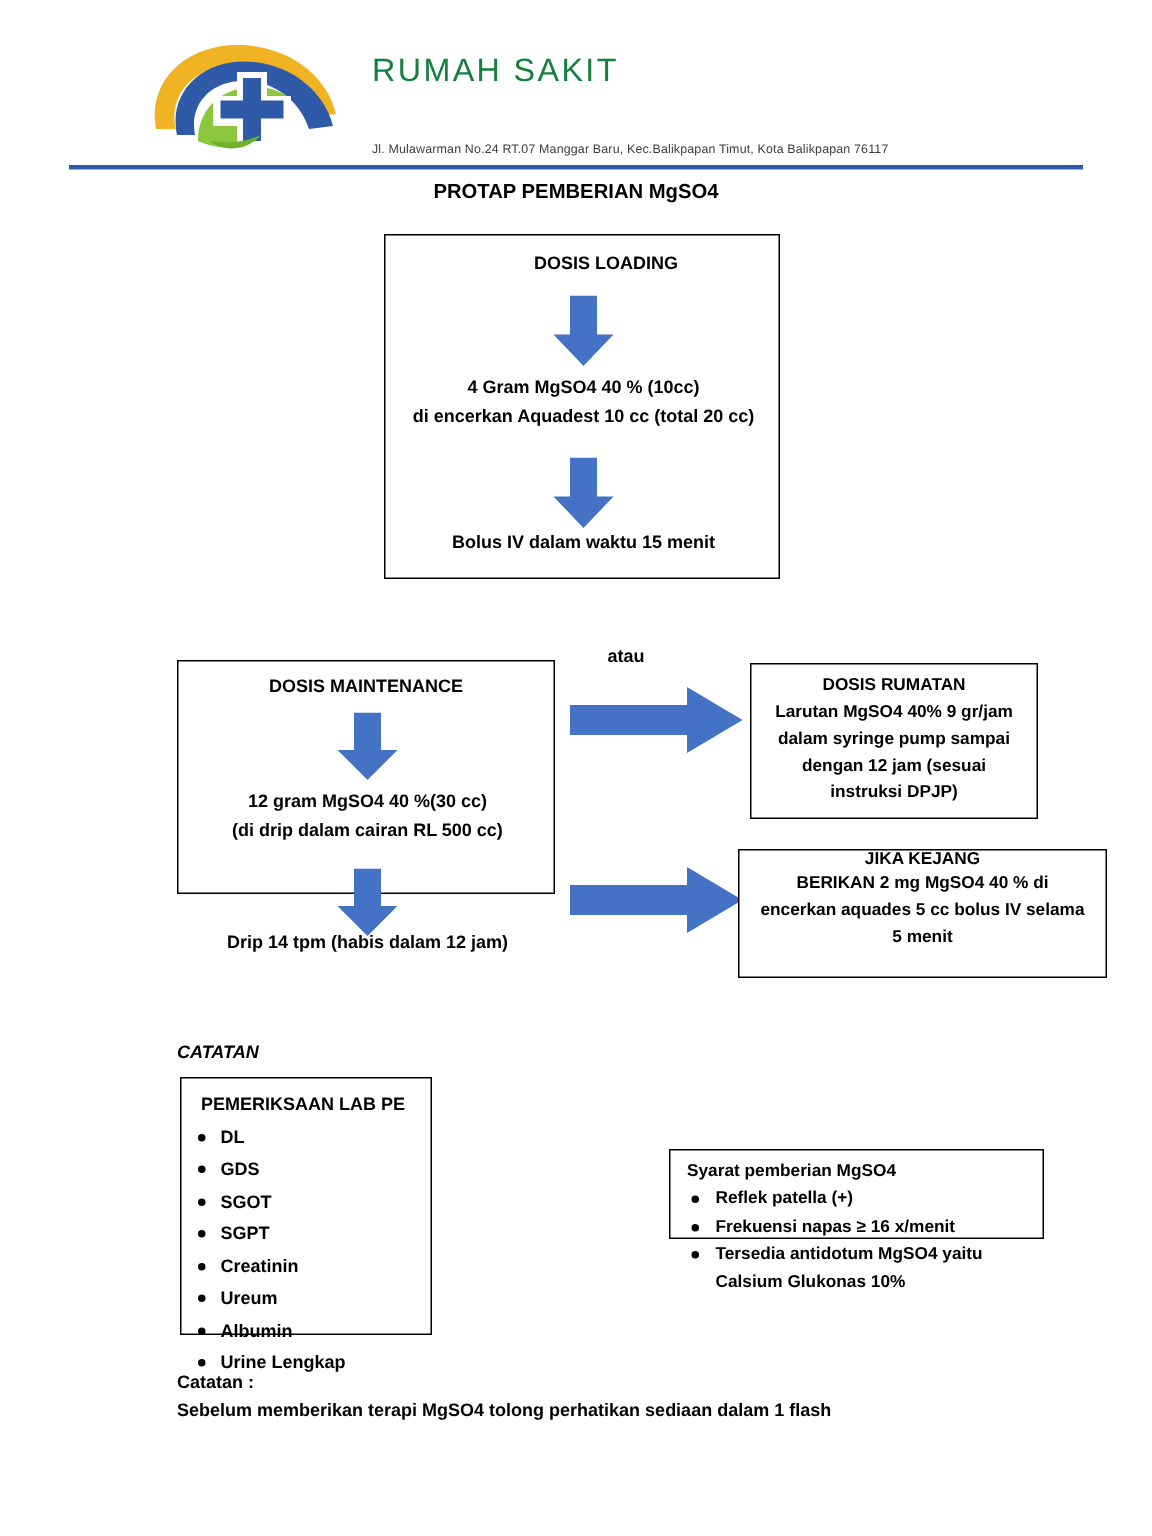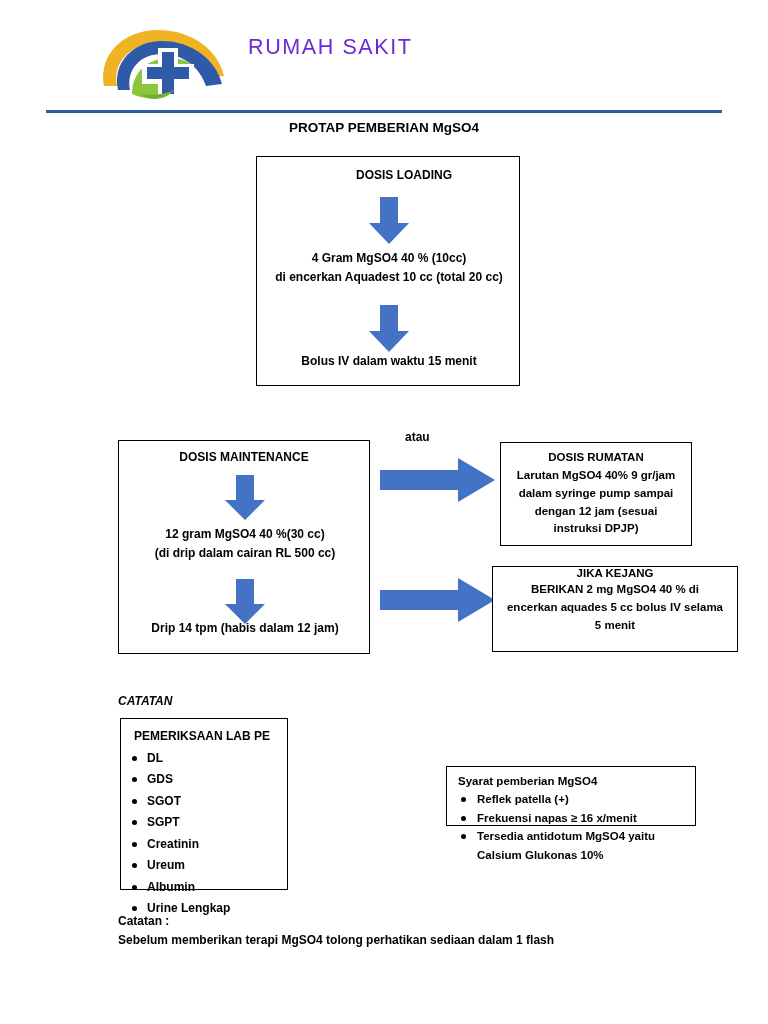--- a/index.html
+++ b/index.html
@@ -10,21 +10,21 @@
     color:#000;
     position:relative;
     overflow:hidden;
   }
   
   .header{position:absolute;left:0;top:0;width:768px;height:118px;}
   .logo-wrap{position:absolute;left:96px;top:24px;width:145px;height:80px;}
   .logo-svg{display:block;}
   .hosp-line1{
     position:absolute;left:248px;top:35px;
-    font-size:21.5px;letter-spacing:1.6px;color:#6d28d9;font-weight:400;
+    font-size:21.5px;letter-spacing:1.6px;color:#15803d;font-weight:400;
   }
   .hosp-line2{
     position:absolute;left:248px;top:60px;
     font-size:28px;letter-spacing:1.1px;color:#3d3d3d;font-weight:700;
   }
   .hosp-addr{
     position:absolute;left:248px;top:94px;
     font-size:8.3px;color:#3d3d3d;letter-spacing:0.1px;
   }
   .header-rule{
@@ -80,20 +80,21 @@
 
       <path d="M62 24 h20 v16 h16 v20 h-16 v16 h-20 v-16 h-16 v-20 h16 z" fill="#ffffff"></path>
 
       <path d="M66 28 h12 v15 h15 v12 h-15 v15 h-12 v-15 h-15 v-12 h15 z" fill="#2e5aa8"></path>
 
       <path d="M44 70 C54 78 70 76 78 66 C70 70 56 72 44 70 Z" fill="#6fb22e"></path>
     </svg>
   </div>
 
   <div class="hosp-line1">RUMAH SAKIT</div>
+  <div class="hosp-addr">Jl. Mulawarman No.24 RT.07 Manggar Baru, Kec.Balikpapan Timut, Kota Balikpapan 76117</div>
   <div class="header-rule"></div>
 </div>
 
 <div class="doc-title">PROTAP PEMBERIAN MgSO4</div>
 
 <div class="box" style="left:256px;top:156px;width:264px;height:230px;padding-left:32px;">
   <div class="ctr bold t12" style="margin-top:11px;">DOSIS LOADING</div>
 
   <svg class="arrow-down" style="left:110px;top:40px;" width="44" height="48" viewBox="0 0 44 48">
     <path d="M13 0 h18 v26 h11 L22 47 L2 26 h11 z" fill="#4472c4"></path>
@@ -106,21 +107,21 @@
 
   <svg class="arrow-down" style="left:110px;top:148px;" width="44" height="48" viewBox="0 0 44 48">
     <path d="M13 0 h18 v26 h11 L22 47 L2 26 h11 z" fill="#4472c4"></path>
   </svg>
 
   <div class="ctr bold t12" style="position:absolute;left:0;top:197px;width:264px;">Bolus IV dalam waktu 15 menit</div>
 </div>
 
 <div class="atau">atau</div>
 
-<div class="box" style="left:118px;top:440px;width:252px;height:214px;">
+<div class="box" style="left:118px;top:440px;width:252px;height:156px;">
   <div class="ctr bold t12" style="margin-top:9px;">DOSIS MAINTENANCE</div>
 
   <svg class="arrow-down" style="left:104px;top:34px;" width="44" height="46" viewBox="0 0 44 46">
     <path d="M13 0 h18 v25 h11 L22 45 L2 25 h11 z" fill="#4472c4"></path>
   </svg>
 
   <div class="ctr bold t12 lh" style="position:absolute;left:0;top:84px;width:252px;">
     <div>12 gram MgSO4 40 %(30 cc)</div>
     <div>(di drip dalam cairan RL 500 cc)</div>
   </div>

